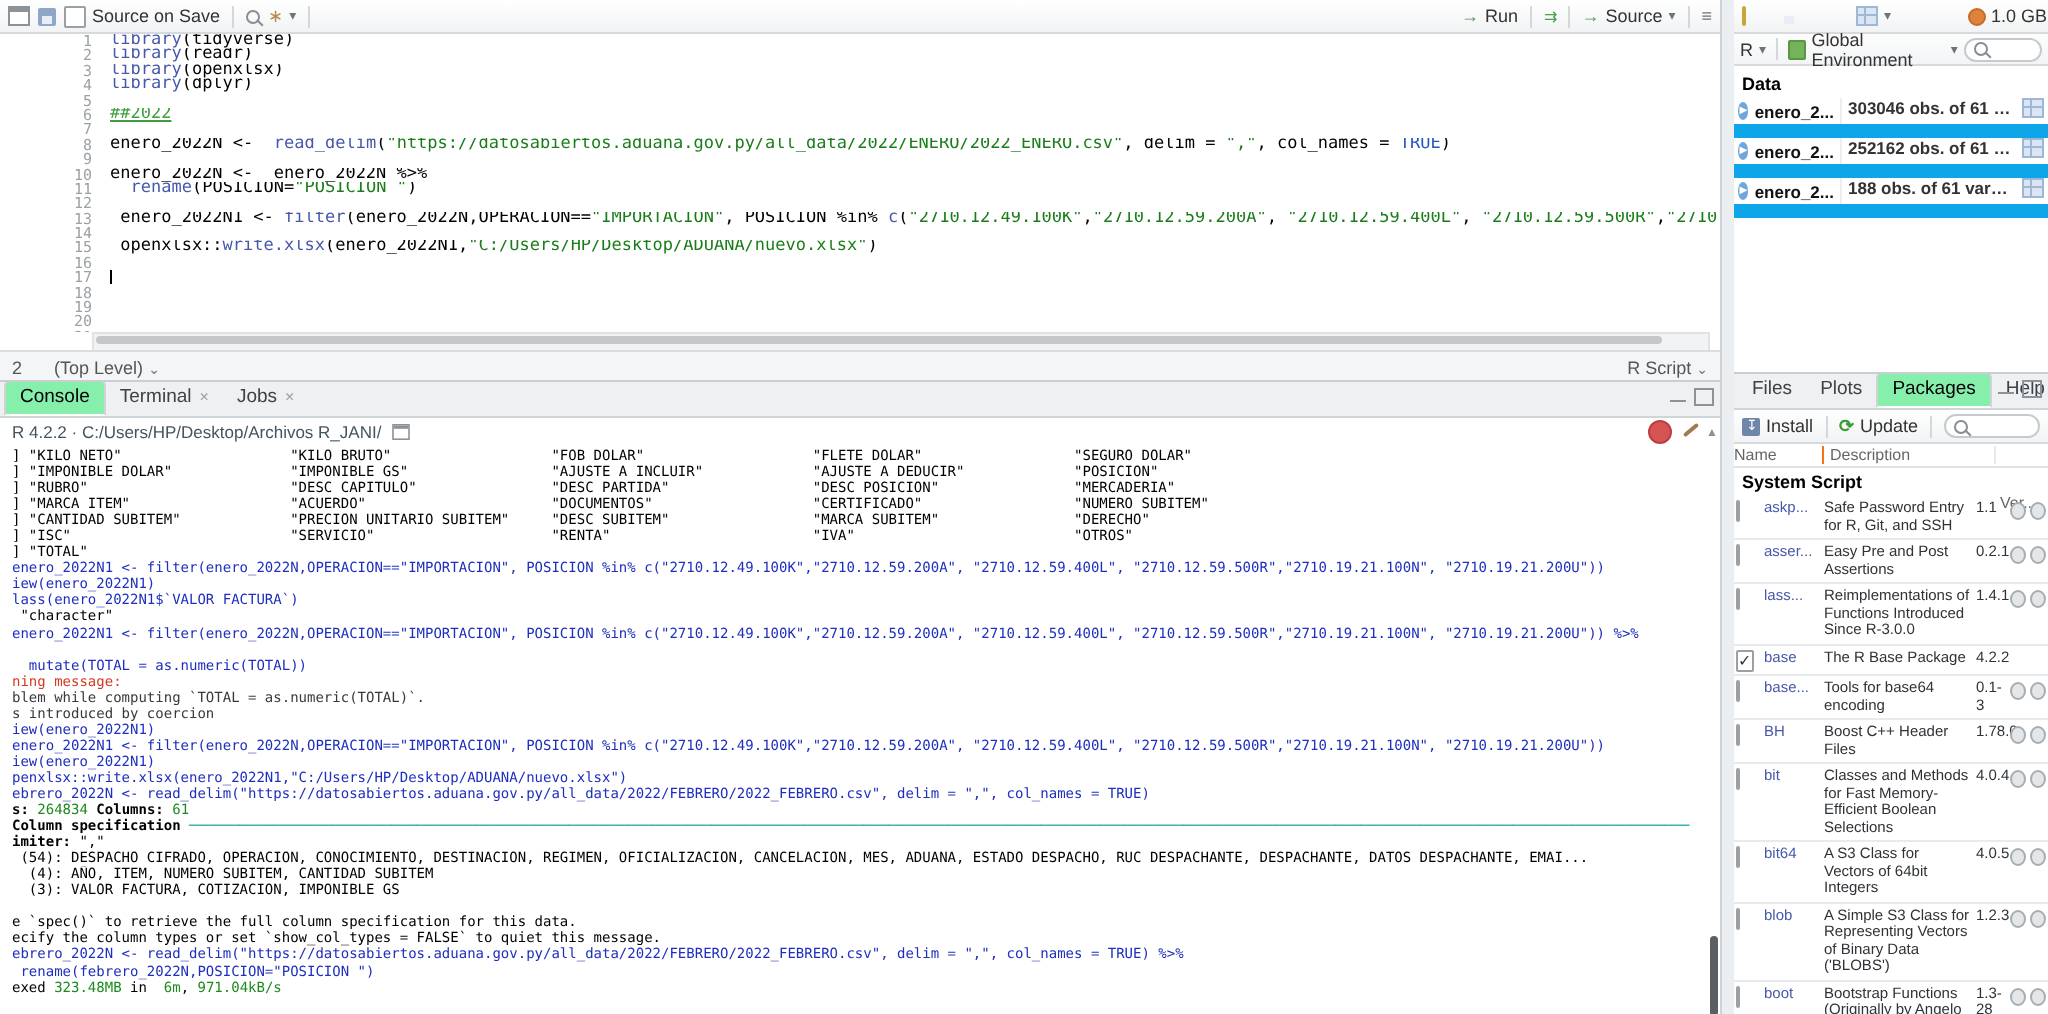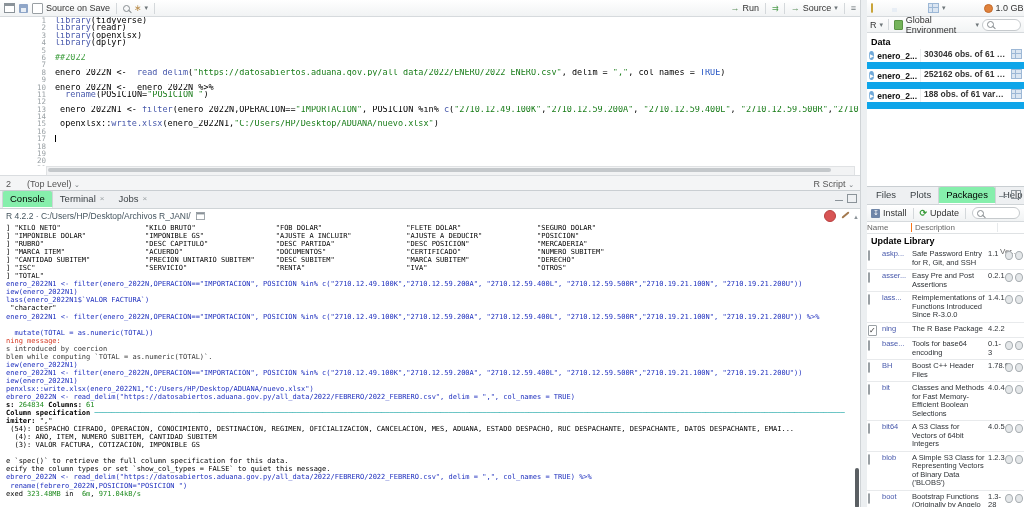--- a/index.html
+++ b/index.html
@@ -213,22 +213,22 @@
           <div class="cline"><span class="pl">] "ISC"                          "SERVICIO"                     "RENTA"                        "IVA"                          "OTROS"</span></div>
           <div class="cline"><span class="pl">] "TOTAL"</span></div>
           <div class="cline"><span class="in">enero_2022N1 &lt;- filter(enero_2022N,OPERACION=="IMPORTACION", POSICION %in% c("2710.12.49.100K","2710.12.59.200A", "2710.12.59.400L", "2710.12.59.500R","2710.19.21.100N", "2710.19.21.200U"))</span></div>
           <div class="cline"><span class="in">iew(enero_2022N1)</span></div>
           <div class="cline"><span class="in">lass(enero_2022N1$`VALOR FACTURA`)</span></div>
           <div class="cline"><span class="pl"> "character"</span></div>
           <div class="cline"><span class="in">enero_2022N1 &lt;- filter(enero_2022N,OPERACION=="IMPORTACION", POSICION %in% c("2710.12.49.100K","2710.12.59.200A", "2710.12.59.400L", "2710.12.59.500R","2710.19.21.100N", "2710.19.21.200U")) %&gt;%</span></div>
           <div class="cline">&nbsp;</div>
           <div class="cline"><span class="in">  mutate(TOTAL = as.numeric(TOTAL))</span></div>
           <div class="cline"><span class="red">ning message:</span></div>
+          <div class="cline"><span class="drk">blem while computing `TOTAL = as.numeric(TOTAL)`.</span></div>
           <div class="cline"><span class="drk">s introduced by coercion</span></div>
-          <div class="cline"><span class="drk">blem while computing `TOTAL = as.numeric(TOTAL)`.</span></div>
           <div class="cline"><span class="in">iew(enero_2022N1)</span></div>
           <div class="cline"><span class="in">enero_2022N1 &lt;- filter(enero_2022N,OPERACION=="IMPORTACION", POSICION %in% c("2710.12.49.100K","2710.12.59.200A", "2710.12.59.400L", "2710.12.59.500R","2710.19.21.100N", "2710.19.21.200U"))</span></div>
           <div class="cline"><span class="in">iew(enero_2022N1)</span></div>
           <div class="cline"><span class="in">penxlsx::write.xlsx(enero_2022N1,"C:/Users/HP/Desktop/ADUANA/nuevo.xlsx")</span></div>
           <div class="cline"><span class="in">ebrero_2022N &lt;- read_delim("https://datosabiertos.aduana.gov.py/all_data/2022/FEBRERO/2022_FEBRERO.csv", delim = ",", col_names = TRUE)</span></div>
           <div class="cline"><span class="b">s: </span><span class="grn">264834</span><span class="pl"> </span><span class="b">Columns:</span><span class="pl"> </span><span class="grn">61</span></div>
           <div class="cline"><span class="b">Column specification </span><span class="teal">──────────────────────────────────────────────────────────────────────────────────────────────────────────────────────────────────────────────────────────────────────────────────</span></div>
           <div class="cline"><span class="b">imiter:</span><span class="pl"> ","</span></div>
           <div class="cline"><span class="pl"> (54): DESPACHO CIFRADO, OPERACION, CONOCIMIENTO, DESTINACION, REGIMEN, OFICIALIZACION, CANCELACION, MES, ADUANA, ESTADO DESPACHO, RUC DESPACHANTE, DESPACHANTE, DATOS DESPACHANTE, EMAI...</span></div>
           <div class="cline"><span class="pl">  (4): AÑO, ITEM, NUMERO SUBITEM, CANTIDAD SUBITEM</span></div>
@@ -350,21 +350,21 @@
       <span class="tsep"></span>
       <span class="searchbox" style="width:40px;">
           <span class="mag"></span>
         </span>
     </div>
     <div id="pkg-cols">
       <span class="c1">Name</span>
       <span class="c2">Description</span>
       <span class="c3">Ver...</span>
     </div>
-    <div class="sechead">Update Library</div>
+    <div class="sechead">System Script</div>
     <div id="pkg-rows">
         <div class="pkgrow">
           <span class="cchk"><span class="chk"></span></span>
           <span class="cnm">askp...</span>
           <span class="cds">Safe Password Entry for R, Git, and SSH</span>
           <span class="cvr">1.1</span>
           <span class="cic">
             <span class="i-dot"></span>
             <span class="i-dot"></span>
           </span>
@@ -384,21 +384,21 @@
           <span class="cnm">lass...</span>
           <span class="cds">Reimplementations of Functions Introduced Since R-3.0.0</span>
           <span class="cvr">1.4.1</span>
           <span class="cic">
             <span class="i-dot"></span>
             <span class="i-dot"></span>
           </span>
         </div>
         <div class="pkgrow">
           <span class="cchk"><span class="chk">✓</span></span>
-          <span class="cnm">ning</span>
+          <span class="cnm">base</span>
           <span class="cds">The R Base Package</span>
           <span class="cvr">4.2.2</span>
           <span class="cic"></span>
         </div>
         <div class="pkgrow">
           <span class="cchk"><span class="chk"></span></span>
           <span class="cnm">base...</span>
           <span class="cds">Tools for base64 encoding</span>
           <span class="cvr">0.1-3</span>
           <span class="cic">

